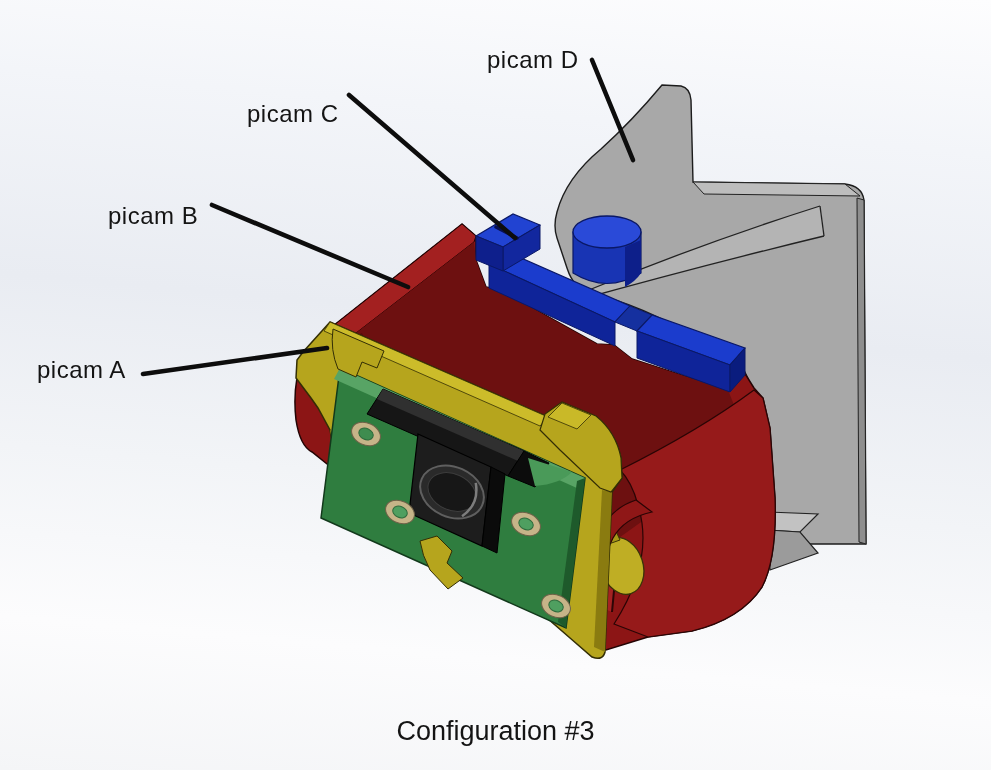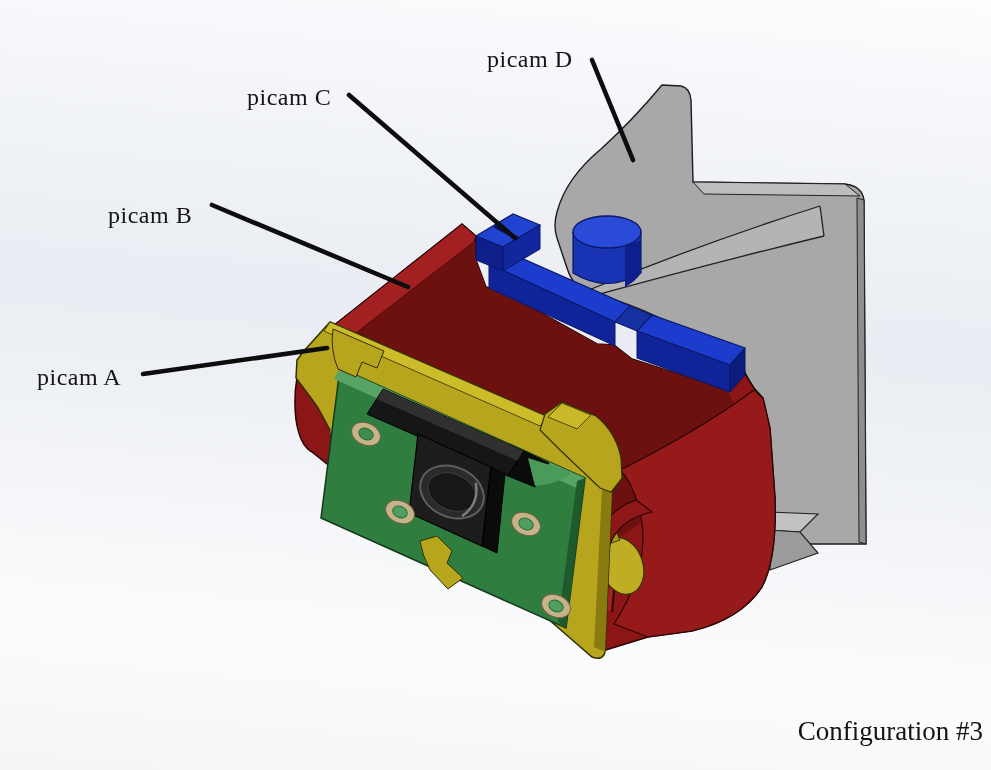--- a/index.html
+++ b/index.html
@@ -7,34 +7,34 @@
     position:relative;
     width:991px;height:770px;
     overflow:hidden;
     background:linear-gradient(185deg,
       #fdfdfe 0%,
       #f3f5f9 18%,
       #e9ecf2 42%,
       #f2f4f7 62%,
       #fcfcfd 82%,
       #f4f5f7 100%);
-    font-family:Liberation Serif, serif;
+    font-family:Liberation Sans, sans-serif;
   }
   #model-svg{position:absolute;left:0;top:0;}
   .label{
     position:absolute;
     font-size:24px;
     color:#141414;
     white-space:nowrap;
     letter-spacing:0.5px;
   }
   .caption{
     position:absolute;
-    left:0;right:8px;top:716px;
-    text-align:right;
+    left:0;right:0;top:716px;
+    text-align:center;
     font-size:27px;
     color:#141414;
   }
 </style>
 </head>
 <body>
 
 <div id="stage">
 
   <svg id="model-svg" width="991" height="770" viewBox="0 0 991 770">
@@ -153,20 +153,20 @@
     <g stroke="#0d0d0d" stroke-width="4.6" stroke-linecap="round">
       <line x1="143" y1="374" x2="327" y2="348"></line>
       <line x1="212" y1="205" x2="408" y2="287"></line>
       <line x1="349" y1="95" x2="515" y2="238"></line>
       <line x1="592" y1="60" x2="633" y2="160"></line>
     </g>
   </svg>
 
   <div class="label" style="left:487px;top:46px">picam D</div>
 
-  <div class="label" style="left:247px;top:84px">picam C</div>
+  <div class="label" style="left:247px;top:100px">picam C</div>
 
   <div class="label" style="left:108px;top:202px">picam B</div>
 
-  <div class="label" style="left:37px;top:364px">picam A</div>
+  <div class="label" style="left:37px;top:356px">picam A</div>
 
   <div class="caption">Configuration #3</div>
 </div>
 
 </body></html>

